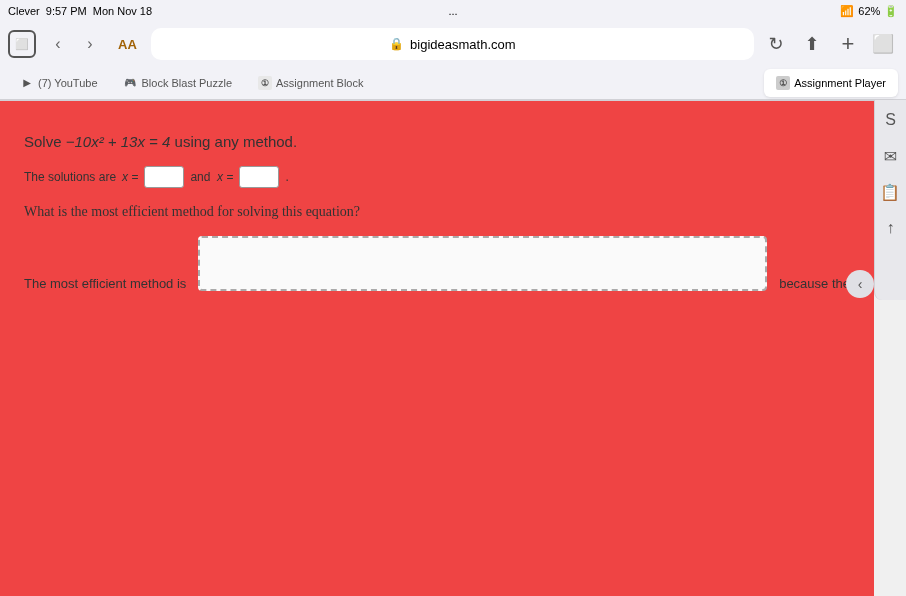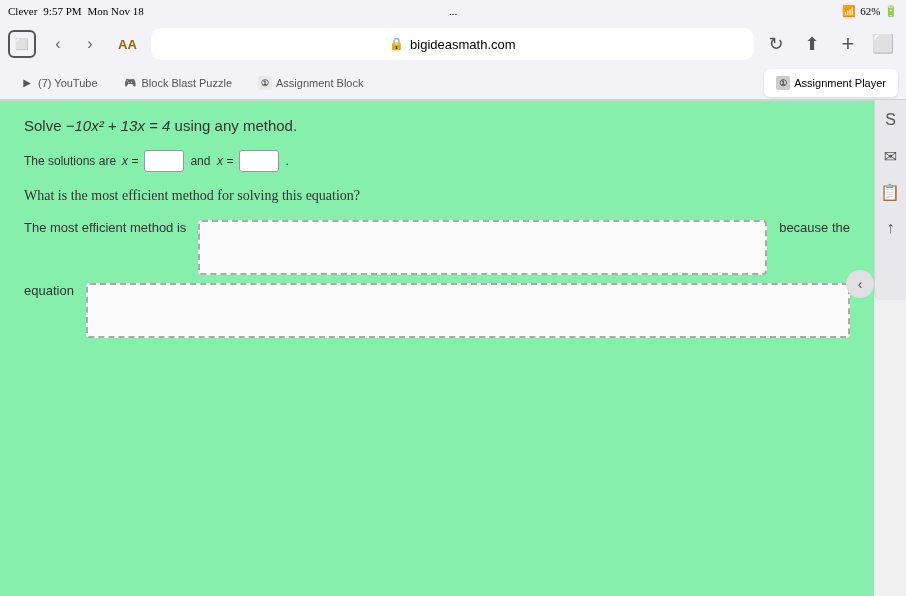--- a/index.html
+++ b/index.html
@@ -15,21 +15,20 @@
     
     .status-bar {
       background: #f2f2f7;
       height: 22px;
       display: flex;
       align-items: center;
       justify-content: space-between;
       padding: 0 8px;
       font-size: 11px;
       color: #000;
-      font-family: Liberation Serif, serif;
     }
     .status-left { display: flex; align-items: center; gap: 6px; }
     .status-right { display: flex; align-items: center; gap: 4px; }
 
     
     .browser-chrome {
       background: #f2f2f7;
       border-bottom: 1px solid #d1d1d6;
     }
     .browser-toolbar {
@@ -172,23 +171,23 @@
       display: flex;
       align-items: center;
       justify-content: center;
       font-size: 16px;
       color: #555;
       cursor: pointer;
     }
 
     
     .main-content {
-      background: #86efac;
+      background: #ef4444;
       margin: 0 32px 12px 0;
-      padding: 16px 24px;
+      padding: 32px 24px;
       height: calc(596px - 100px);
       overflow: auto;
     }
 
     .problem-title {
       font-size: 15px;
       color: #333;
       margin-bottom: 16px;
     }
     .problem-title .math {
@@ -266,21 +265,21 @@
     }
 
     .sentence-area {
       display: flex;
       flex-direction: column;
       gap: 8px;
       margin-bottom: 20px;
     }
     .sentence-row {
       display: flex;
-      align-items: flex-start;
+      align-items: flex-end;
       gap: 12px;
       flex-wrap: wrap;
     }
     .because-text {
       font-size: 13px;
       color: #333;
     }
   </style>
 </head>
 <body>
@@ -373,18 +372,14 @@
   </div>
 
   <div class="question-text">What is the most efficient method for solving this equation?</div>
 
   <div class="sentence-area">
     <div class="sentence-row">
       <span class="because-text">The most efficient method is</span>
       <div class="drop-zone drop-zone-side"></div>
       <span class="because-text">because the</span>
     </div>
-    <div class="sentence-row">
-      <span class="because-text">equation</span>
-      <div class="drop-zone drop-zone-main"></div>
-    </div>
   </div>
 </div>
 
 </body></html>

